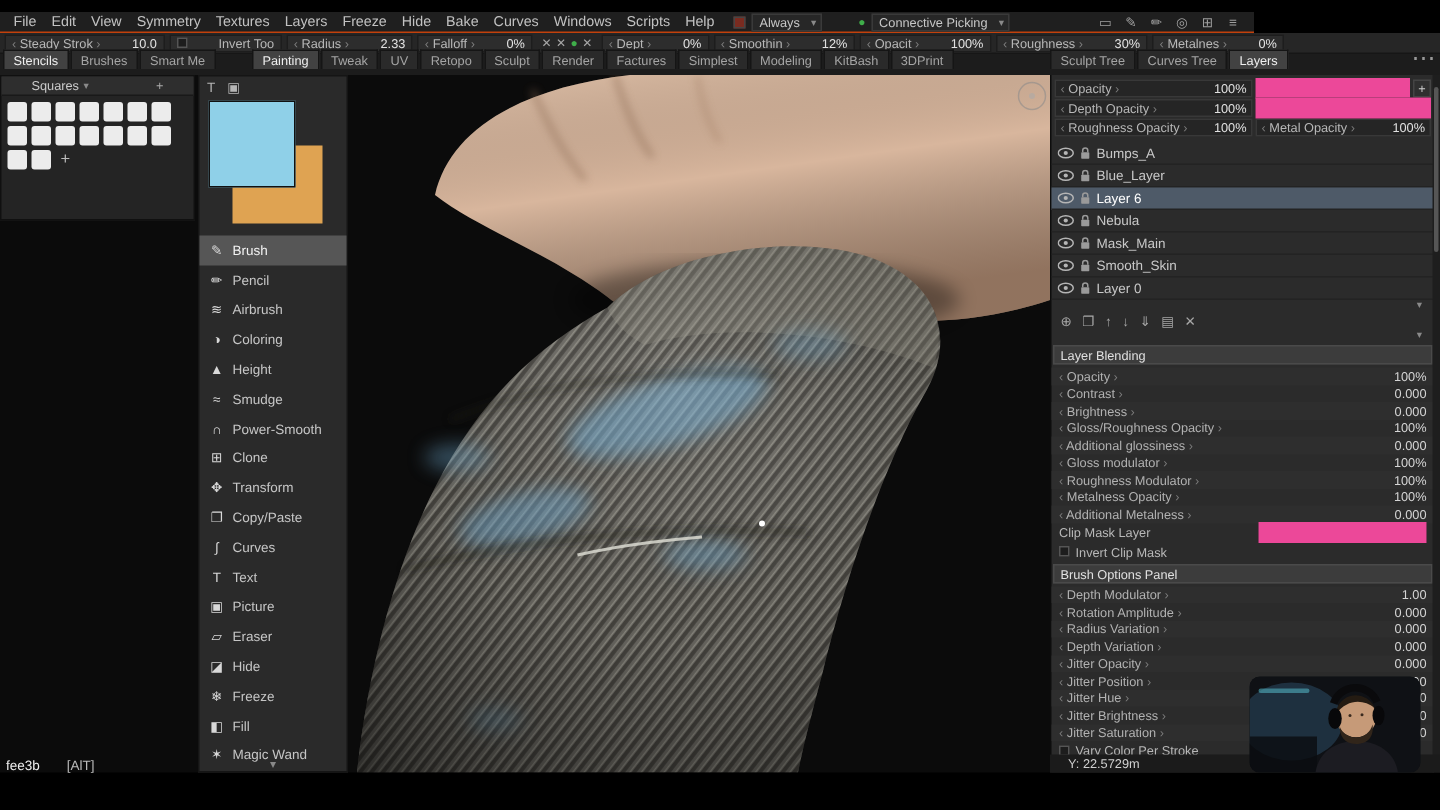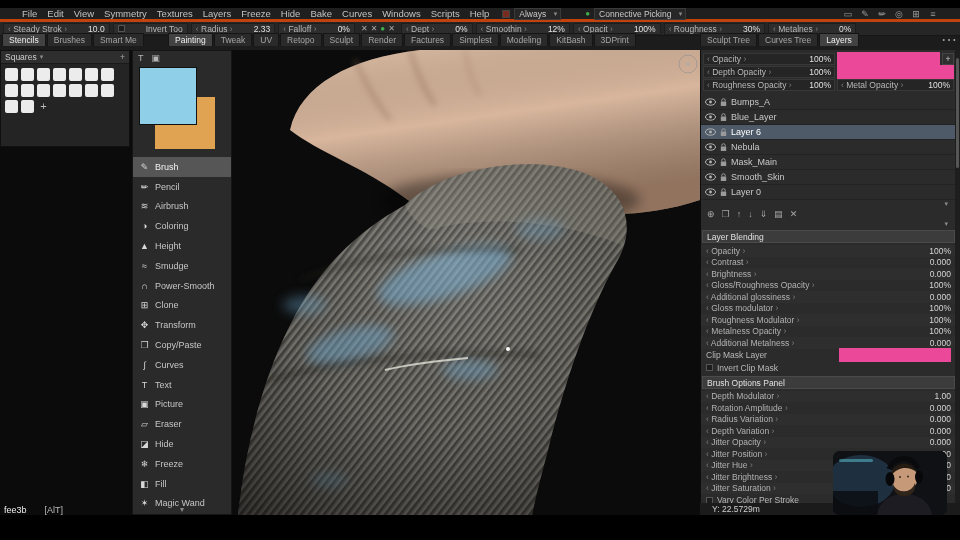--- a/index.html
+++ b/index.html
@@ -1,20 +1,20 @@
 <!DOCTYPE html>
 <html><head>
 <meta charset="utf-8">
 <style>
 *{margin:0;padding:0;box-sizing:border-box}
 html,body{width:960px;height:540px;background:#000}
 #stage{position:relative;width:960px;height:540px;background:#000;font-family:"Liberation Sans",sans-serif;color:#c8c8c8;overflow:hidden;cursor:default}
 
 
-.menubar{position:absolute;left:0;top:8px;width:960px;height:14px;background:#1f1f1f;border-bottom:3px solid #c2410c;display:flex;align-items:center;padding:0 17px;font-size:9.5px;z-index:3}
+.menubar{position:absolute;left:0;top:8px;width:836px;height:14px;background:#1f1f1f;border-bottom:1px solid #c2410c;display:flex;align-items:center;padding:0 4px;font-size:9.5px;z-index:3}
 .menu-items{display:flex}
 .menu-item{padding:0 5px;color:#c2c2c2}
 .mini-sq{width:8px;height:8px;background:#7a2b20;border:1px solid #454545;margin:0 4px 0 8px}
 .mb-dd{display:flex;align-items:center;background:#272727;border:1px solid #3a3a3a;height:12px;padding:0 14px 0 4px;color:#c8c8c8;font-size:8.5px;position:relative;margin-right:20px;white-space:nowrap}
 .mb-dd::after{content:"▾";position:absolute;right:3px;font-size:7px;color:#8a8a8a}
 .dot-green{color:#3fae4a;font-size:8px;margin:0 4px}
 .mb-icons{margin-left:auto;display:flex;gap:5px;padding-right:4px;color:#9f9f9f;font-size:9px}
 .mb-icon{width:12px;text-align:center}
 
 
@@ -36,21 +36,21 @@
 #right-tabs{left:700px}
 .tab{height:13px;line-height:12px;padding:0 6px;background:#2a2a2a;border:1px solid #151515;border-bottom:none;color:#a5a5a5;font-size:8.5px;margin-right:1px;white-space:nowrap}
 .tab.active{background:#424242;color:#efefef}
 .tr-ellipsis{position:absolute;right:3px;bottom:1px;color:#999}
 
 
 .viewport{position:absolute;left:0;top:50px;width:700px;height:465px;background:#0a0a0a;z-index:1}
 
 
 .stencil-panel{position:absolute;left:0;top:50px;width:130px;height:97px;background:#242424;border:1px solid #101010;z-index:2}
-.sp-header{display:flex;align-items:center;height:13px;background:#2e2e2e;border-bottom:1px solid #191919;padding:0 4px;font-size:8.5px;color:#ccc;gap:3px}
+.sp-header{display:flex;align-items:center;height:13px;background:#2e2e2e;border-bottom:1px solid #191919;padding:0 20px;font-size:8.5px;color:#ccc;gap:3px}
 .sp-caret{color:#8a8a8a;font-size:7px}
 .sp-plus{margin-left:auto;color:#aaa}
 .sp-grid{display:flex;flex-wrap:wrap;gap:3px;padding:4px}
 .sq{width:13px;height:13px;background:#ececec;border-radius:2px}
 .sq.plus{background:transparent;color:#bbb;font-size:11px;line-height:13px;text-align:center}
 
 
 .tool-panel{position:absolute;left:132px;top:50px;width:100px;height:465px;background:#2a2a2a;border:1px solid #151515;z-index:2}
 .tp-mini{display:flex;gap:8px;padding:2px 5px;color:#b5b5b5;font-size:9px;height:14px}
 .color-widget{position:relative;height:88px;margin:2px 6px}

